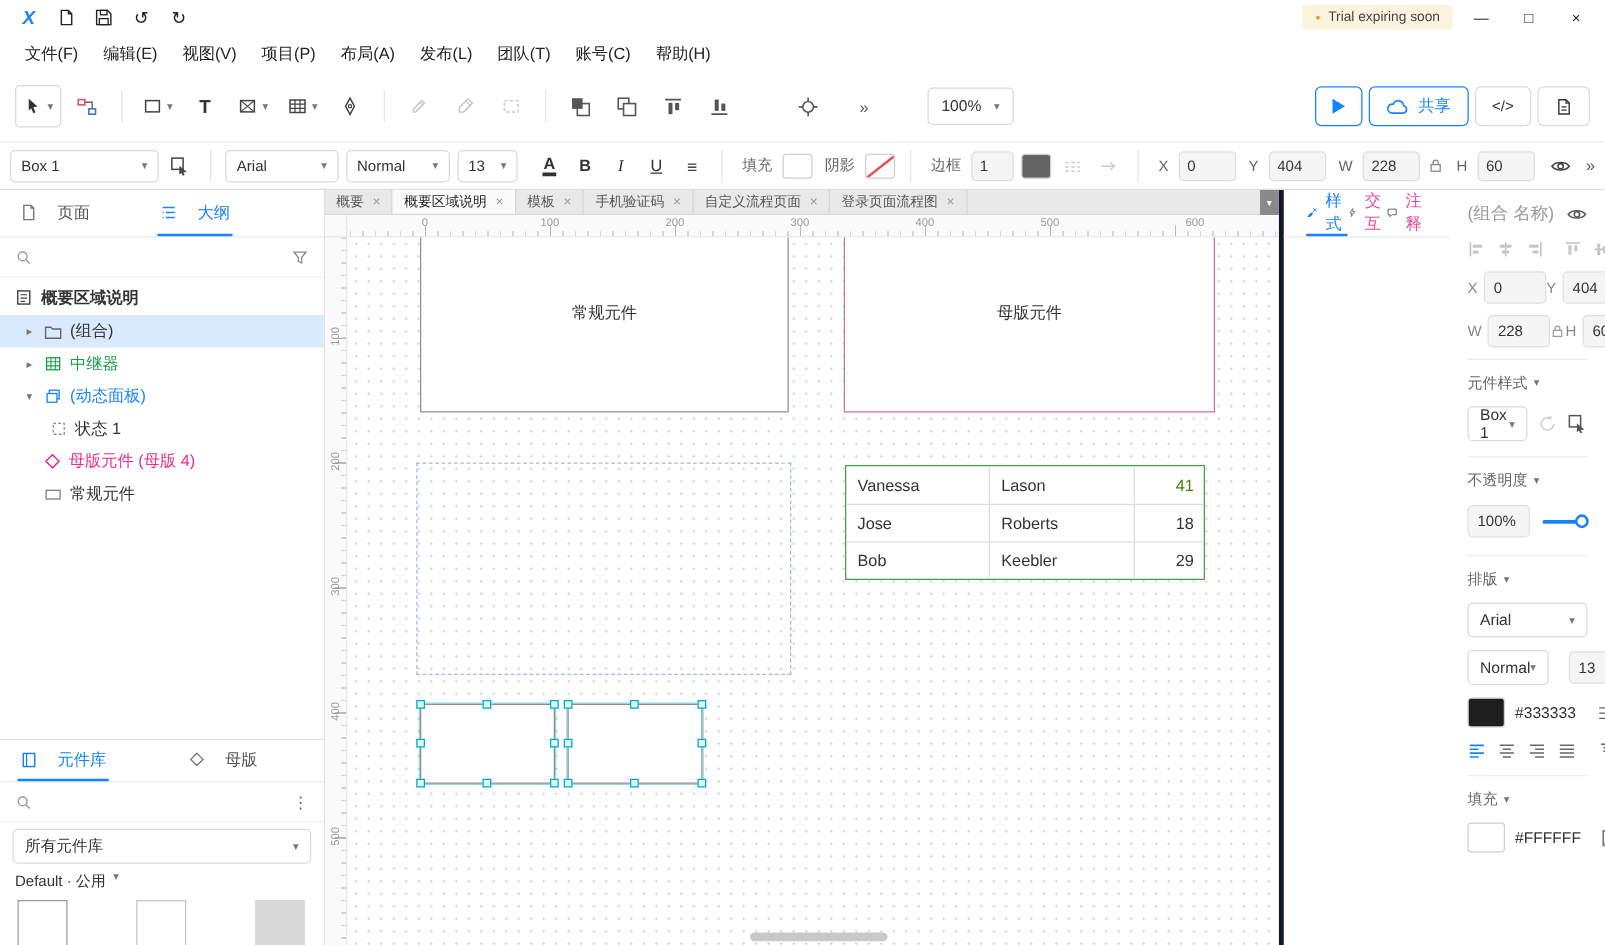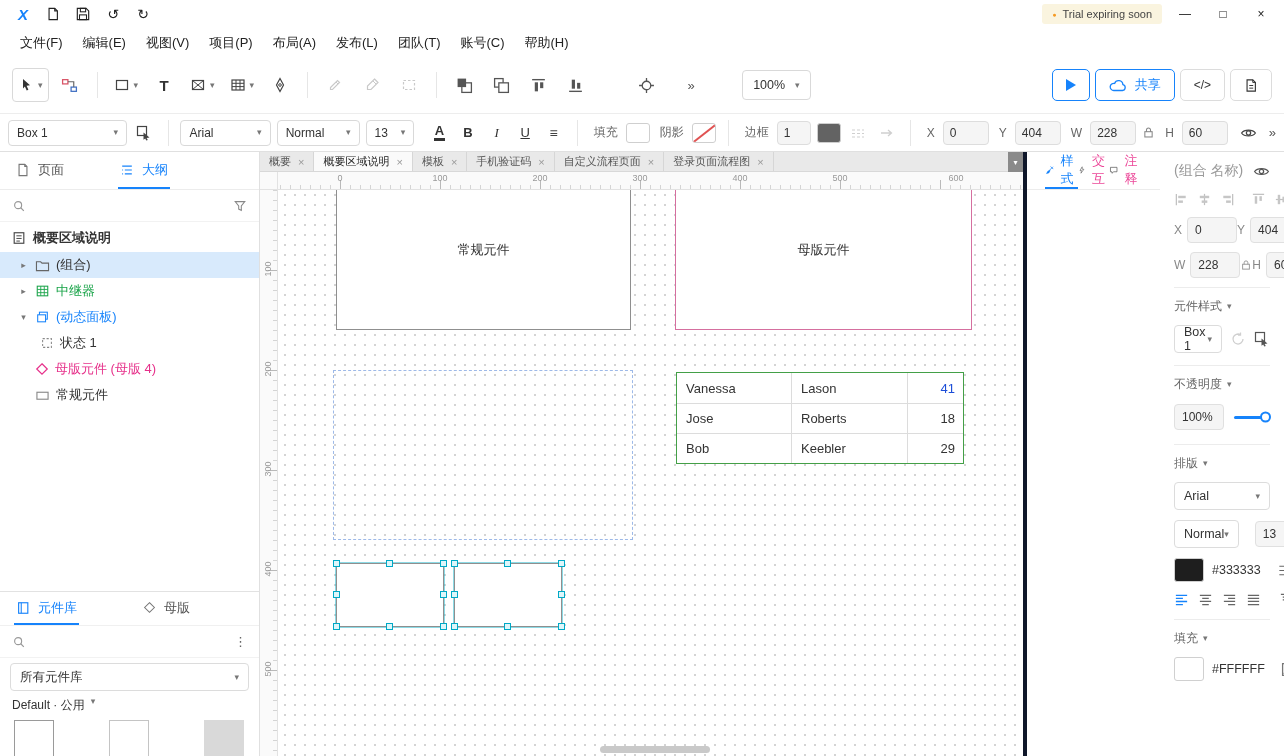--- a/index.html
+++ b/index.html
@@ -50,21 +50,21 @@
 .fb-A{font-weight:bold;font-size:13px;border-bottom:3px solid #333;line-height:1.1;padding:0 1px}
 
 
 .workspace{flex:1;display:flex;min-height:0}
 .left-panel{width:260px;flex:0 0 260px;border-right:1px solid #e0e0e0;display:flex;flex-direction:column;background:#fff}
 .canvas-area{width:763px;flex:0 0 763px;display:flex;flex-direction:column;background:#fff}
 .right-panel{width:261px;flex:0 0 261px;border-left:4px solid #0f172a;display:flex;flex-direction:row;font-size:12px;background:#fff}
 
 
 .lp-tabs{height:38px;flex:0 0 38px;display:flex;align-items:stretch;border-bottom:1px solid #ececec}
-.lp-tab{display:flex;align-items:center;gap:8px;margin-left:14px;padding:0 2px;color:#555;border-bottom:2px solid transparent;font-size:13px}
+.lp-tab{display:flex;align-items:center;gap:16px;margin-left:14px;padding:0 2px;color:#555;border-bottom:2px solid transparent;font-size:13px}
 .lp-tab.second{margin-left:52px}
 .lp-tab.active{color:#1683fb;border-bottom-color:#1683fb}
 .lp-search{height:32px;flex:0 0 32px;display:flex;align-items:center;padding:0 12px;border-bottom:1px solid #f2f2f2}
 .grow{flex:1}
 .outline-root{height:28px;display:flex;align-items:center;gap:7px;padding:0 12px;font-weight:bold;font-size:13px;margin-top:2px}
 .tree{flex:1;overflow:hidden}
 .tree-row{height:26px;display:flex;align-items:center;gap:6px;padding-left:18px;font-size:13px;color:#333}
 .tree-row .chev{width:11px;font-size:9px;color:#777;text-align:center;flex:0 0 11px}
 .tree-row.selected{background:#d8eafc}
 .tree-row.child{padding-left:40px}
@@ -101,21 +101,21 @@
 .normal-widget{left:58px;top:-20px;width:295px;height:160px}
 .master-widget{left:397px;top:-20px;width:297px;height:160px;border-color:#d56f9f}
 .group-outline{position:absolute;left:55px;top:180px;width:300px;height:170px;border:1px dashed #9db9e8}
 .rep-table{position:absolute;left:398px;top:182px;width:288px;border:1px solid #43a047;background:#fff;font-size:13px}
 .rep-row{display:flex;height:30px;align-items:stretch}
 .rep-row + .rep-row{border-top:1px solid #dcdcdc}
 .rep-c{display:flex;align-items:center}
 .rep-c1{width:114px;padding-left:9px}
 .rep-c2{width:116px;padding-left:9px;border-left:1px solid #dcdcdc}
 .rep-c3{flex:1;justify-content:flex-end;padding-right:8px;border-left:1px solid #dcdcdc}
-.rep-green{color:#1d4ed8}
+.rep-green{color:#4d7c0f}
 .sel-box{position:absolute;width:108px;height:64px;background:#fff;border:1px solid #8f8f8f;box-shadow:0 0 0 1px rgba(0,172,198,.45)}
 .sel-a{left:58px;top:373px}
 .sel-b{left:176px;top:373px}
 .handle{position:absolute;width:7px;height:7px;background:#dff6fa;border:1px solid #00a9c6;z-index:3}
 .handle-nw{left:-4px;top:-4px}.handle-n{left:50%;margin-left:-4px;top:-4px}.handle-ne{right:-4px;top:-4px}
 .handle-e{right:-4px;top:50%;margin-top:-4px}.handle-se{right:-4px;bottom:-4px}.handle-s{left:50%;margin-left:-4px;bottom:-4px}
 .handle-sw{left:-4px;bottom:-4px}.handle-w{left:-4px;top:50%;margin-top:-4px}
 .h-scroll{position:absolute;left:322px;bottom:3px;width:110px;height:7px;border-radius:4px;background:#c9c9c9}
 
 

